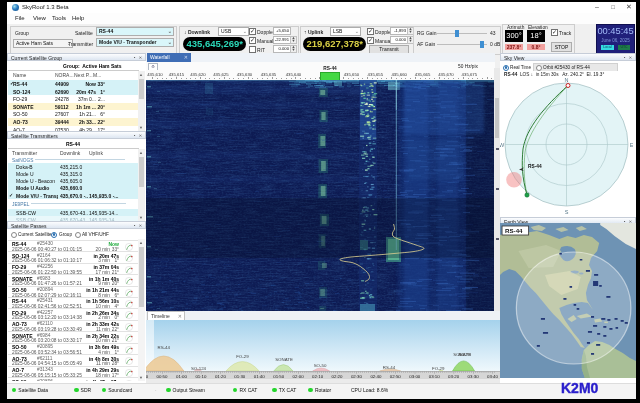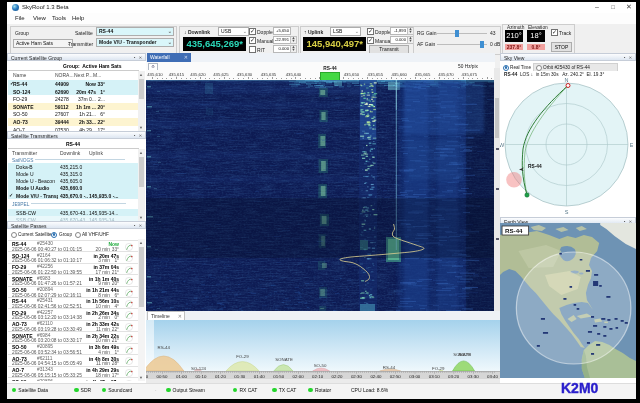--- a/index.html
+++ b/index.html
@@ -17,21 +17,21 @@
 #menubar span{position:absolute;top:2px;}
 
 #toolbar{position:absolute;left:0;top:22px;width:629px;height:31px;background:#f0f0f0;}
 .gbox{position:absolute;border:1px solid #cdcdcd;background:#f0f0f0;}
 .lbl{position:absolute;font-size:5px;color:#222;white-space:nowrap;}
 .combo{position:absolute;background:#fff;border:1px solid #adadad;font-size:5px;color:#111;
   white-space:nowrap;overflow:hidden;}
 .combo .car{position:absolute;right:1px;top:0px;color:#707070;font-size:5px;}
 .combo.cyan{background:#d9f6fa;font-weight:bold;}
 .freq{position:absolute;background:#000;color:#2bd8b8;font-size:9.5px;font-weight:bold;
-  text-align:right;line-height:14px;}
+  text-align:right;line-height:14px;border-radius:7px;}
 .cb{position:absolute;width:5px;height:5px;border:1px solid #707070;background:#fff;font-size:6px;
   line-height:5px;color:#222;text-align:center;}
 .vbox{position:absolute;background:#fff;border:1px solid #b8b8b8;font-size:4.2px;color:#111;
   text-align:right;}
 .spin{position:absolute;width:5px;font-size:4px;line-height:2.5px;color:#555;background:#eee;border:1px solid #c0c0c0;text-align:center;}
 .btn{position:absolute;background:#e1e1e1;border:1px solid #adadad;font-size:5px;color:#111;text-align:center;}
 .blackbox{position:absolute;background:#000;color:#fff;text-align:center;}
 .redbar{position:absolute;background:#f2a19e;color:#7c1010;font-size:5px;font-weight:bold;text-align:center;}
 .slider-tr{position:absolute;height:1px;background:#bdbdbd;}
 .thumb{position:absolute;width:4px;height:7px;background:#3f8fd2;}
@@ -90,21 +90,21 @@
     <div class="vbox" style="left:266px;top:12px;width:15px;height:6px;line-height:6px;padding-right:1px;">-22.991</div>
     <div class="spin" style="left:283px;top:12px;height:6px;">▲<br>▼</div>
     <div class="cb" style="left:242px;top:22px;"></div>
       <div class="lbl" style="left:250px;top:23px;">RIT</div>
     <div class="vbox" style="left:266px;top:21px;width:15px;height:6px;line-height:6px;padding-right:1px;">0.000</div>
     <div class="spin" style="left:283px;top:21px;height:6px;">▲<br>▼</div>
 
     <div class="gbox" style="left:293px;top:2px;width:117px;height:27px;"></div>
     <div class="lbl b" style="left:297px;top:5px;">↑ Uplink</div>
     <div class="combo" style="left:323px;top:3px;width:27px;height:7px;line-height:7px;padding-left:2px;">LSB<span class="car">⌄</span></div>
-    <div class="freq" style="left:296px;top:13px;width:60px;height:14px;padding-right:3px;color:#d8cf45;">145,940,497*</div>
+    <div class="freq" style="left:296px;top:13px;width:60px;height:14px;padding-right:3px;color:#d8cf45;">219,627,378*</div>
     <div class="cb" style="left:360px;top:4px;">✓</div>
       <div class="lbl" style="left:368px;top:5px;">Doppler</div>
     <div class="vbox" style="left:383px;top:3px;width:15px;height:6px;line-height:6px;padding-right:1px;">-1,893</div>
       <div class="spin" style="left:400px;top:3px;height:6px;">▲<br>▼</div>
     <div class="cb" style="left:360px;top:13px;">✓</div>
       <div class="lbl" style="left:368px;top:14px;">Manual</div>
     <div class="vbox" style="left:383px;top:12px;width:15px;height:6px;line-height:6px;padding-right:1px;">0.000</div>
       <div class="spin" style="left:400px;top:12px;height:6px;">▲<br>▼</div>
     <div class="btn" style="left:362px;top:21px;width:38px;height:7px;line-height:7px;">Transmit</div>
 
@@ -114,28 +114,34 @@
     <div class="thumb" style="left:448px;top:6px;"></div>
     <div class="lbl" style="left:483px;top:6px;">43</div>
     <div class="lbl" style="left:410px;top:17px;">AF Gain</div>
     <div class="slider-tr" style="left:430px;top:20px;width:50px;"></div>
     <div class="thumb" style="left:473px;top:17px;"></div>
     <div class="lbl" style="left:483px;top:17px;">0 dB</div>
 
     <div class="gbox" style="left:495px;top:0px;width:71px;height:29px;"></div>
     <div class="lbl" style="left:500px;top:0.5px;font-size:4.8px;">Azimuth</div>
     <div class="lbl" style="left:521px;top:0.5px;font-size:4.8px;">Elevation</div>
-    <div class="blackbox" style="left:498px;top:6px;width:18px;height:12px;font-size:7.5px;line-height:12px;">210°</div>
+    <div class="blackbox" style="left:498px;top:6px;width:18px;height:12px;font-size:7.5px;line-height:12px;">300°</div>
     <div class="blackbox" style="left:520px;top:6px;width:18px;height:12px;font-size:7.5px;line-height:12px;">18°</div>
     <div class="redbar" style="left:498px;top:20px;width:18px;height:6px;line-height:6px;">237.8°</div>
     <div class="redbar" style="left:520px;top:20px;width:18px;height:6px;line-height:6px;">0.8°</div>
     <div class="cb" style="left:544px;top:5px;">✓</div>
       <div class="lbl" style="left:552px;top:6px;">Track</div>
     <div class="btn" style="left:544px;top:18px;width:19px;height:8px;line-height:8px;">STOP</div>
 
+    <div id="clock">
+      <div class="abs" style="left:0;top:1px;width:37px;text-align:center;font-size:9.3px;color:#a4bdfa;">00:45:45</div>
+      <div class="abs" style="left:0;top:13px;width:37px;text-align:center;font-size:4.5px;color:#7f95d8;">June 06, 2025</div>
+      <div class="abs" style="left:4px;top:20px;width:13px;height:5px;background:#35dbe2;font-size:3.5px;color:#083a55;text-align:center;line-height:5px;">Local</div>
+      <div class="abs" style="left:21px;top:20px;width:12px;height:5px;background:#1e7a4c;font-size:3.5px;color:#0a3c24;text-align:center;line-height:5px;">UTC</div>
+    </div>
   </div>
 
   <div id="leftdock">
       <div class="abs" style="left:0;top:51px;width:139px;height:328px;background:#fff;"></div>
 <div class="phead" style="left:0;top:51px;width:139px;">Current Satellite Group<span class="pic">▪ ✕</span></div>
 <div class="abs t5" style="left:0;top:60px;width:132px;height:8px;background:#fff;"></div>
       <div class="abs t5 b" style="left:56px;top:61px;white-space:nowrap;">Group:&nbsp; Active Ham Sats</div>
 <div class="abs" style="left:1px;top:68px;width:131px;height:61px;border-top:1px solid #ccc;"></div>
 <div class="abs t5" style="left:6px;top:64px;color:#333;">&nbsp;</div>
 <div class="abs t5" style="left:0;top:70px;width:131px;height:7px;color:#444;">

